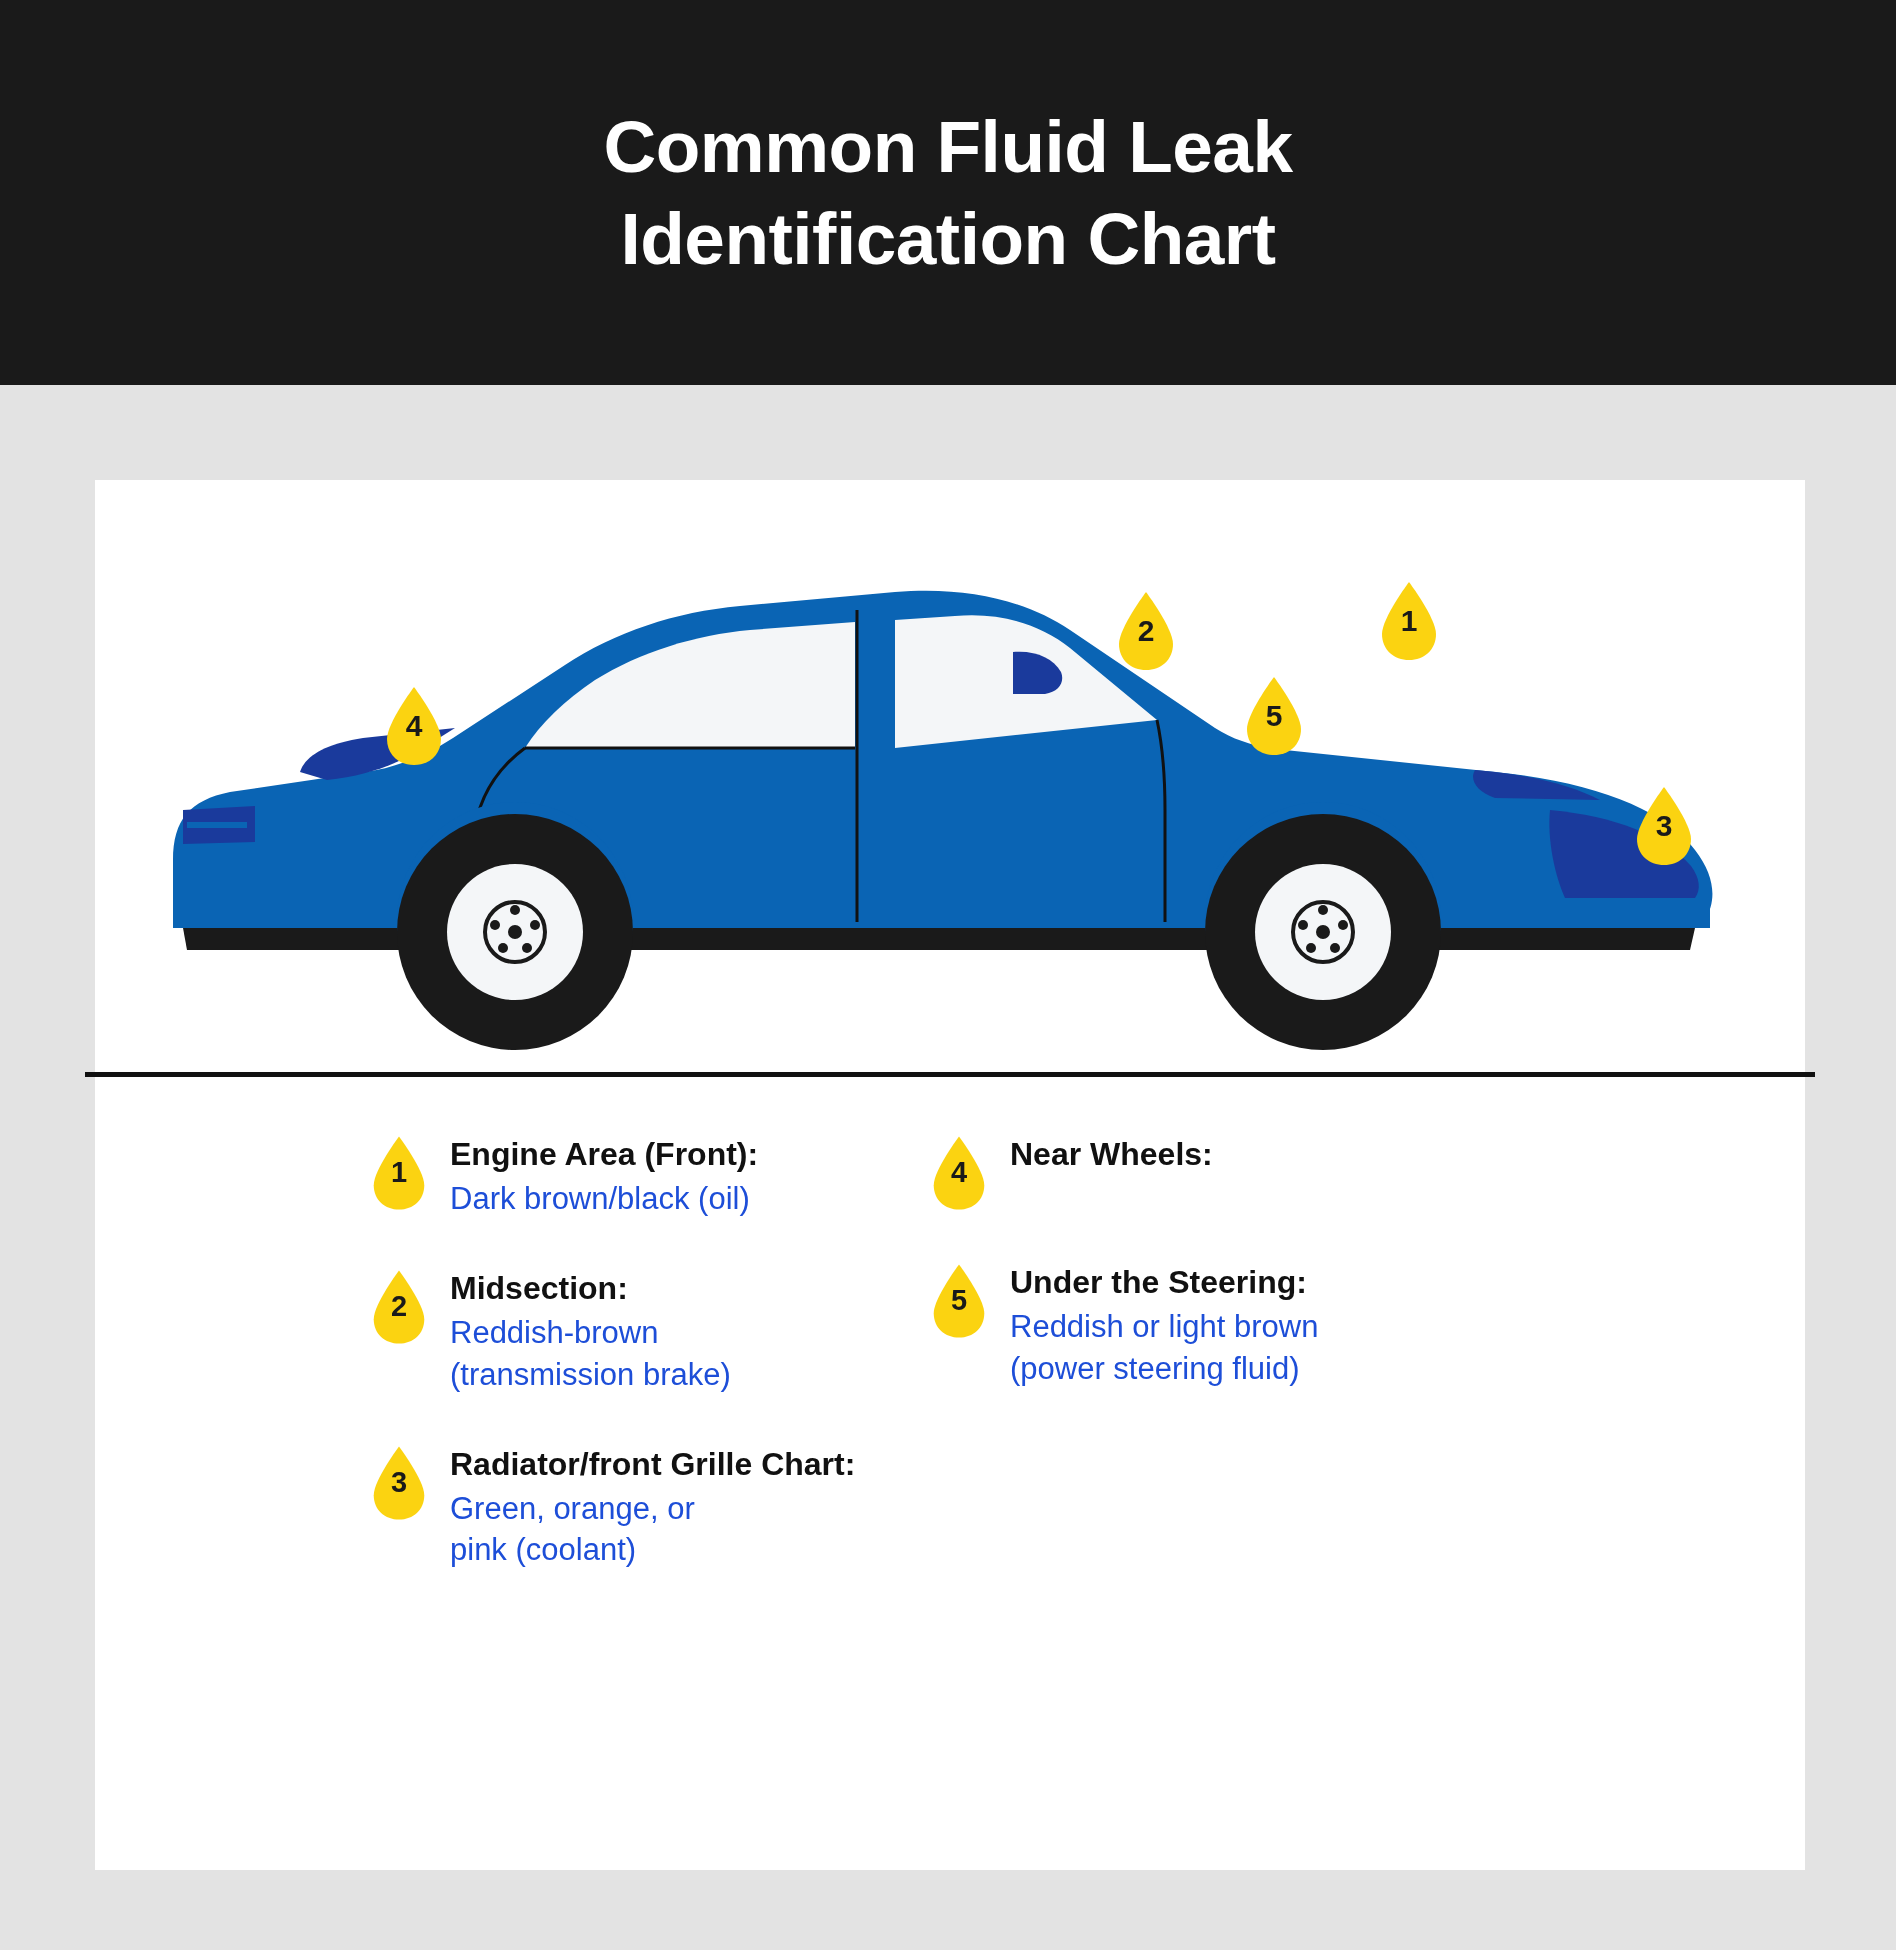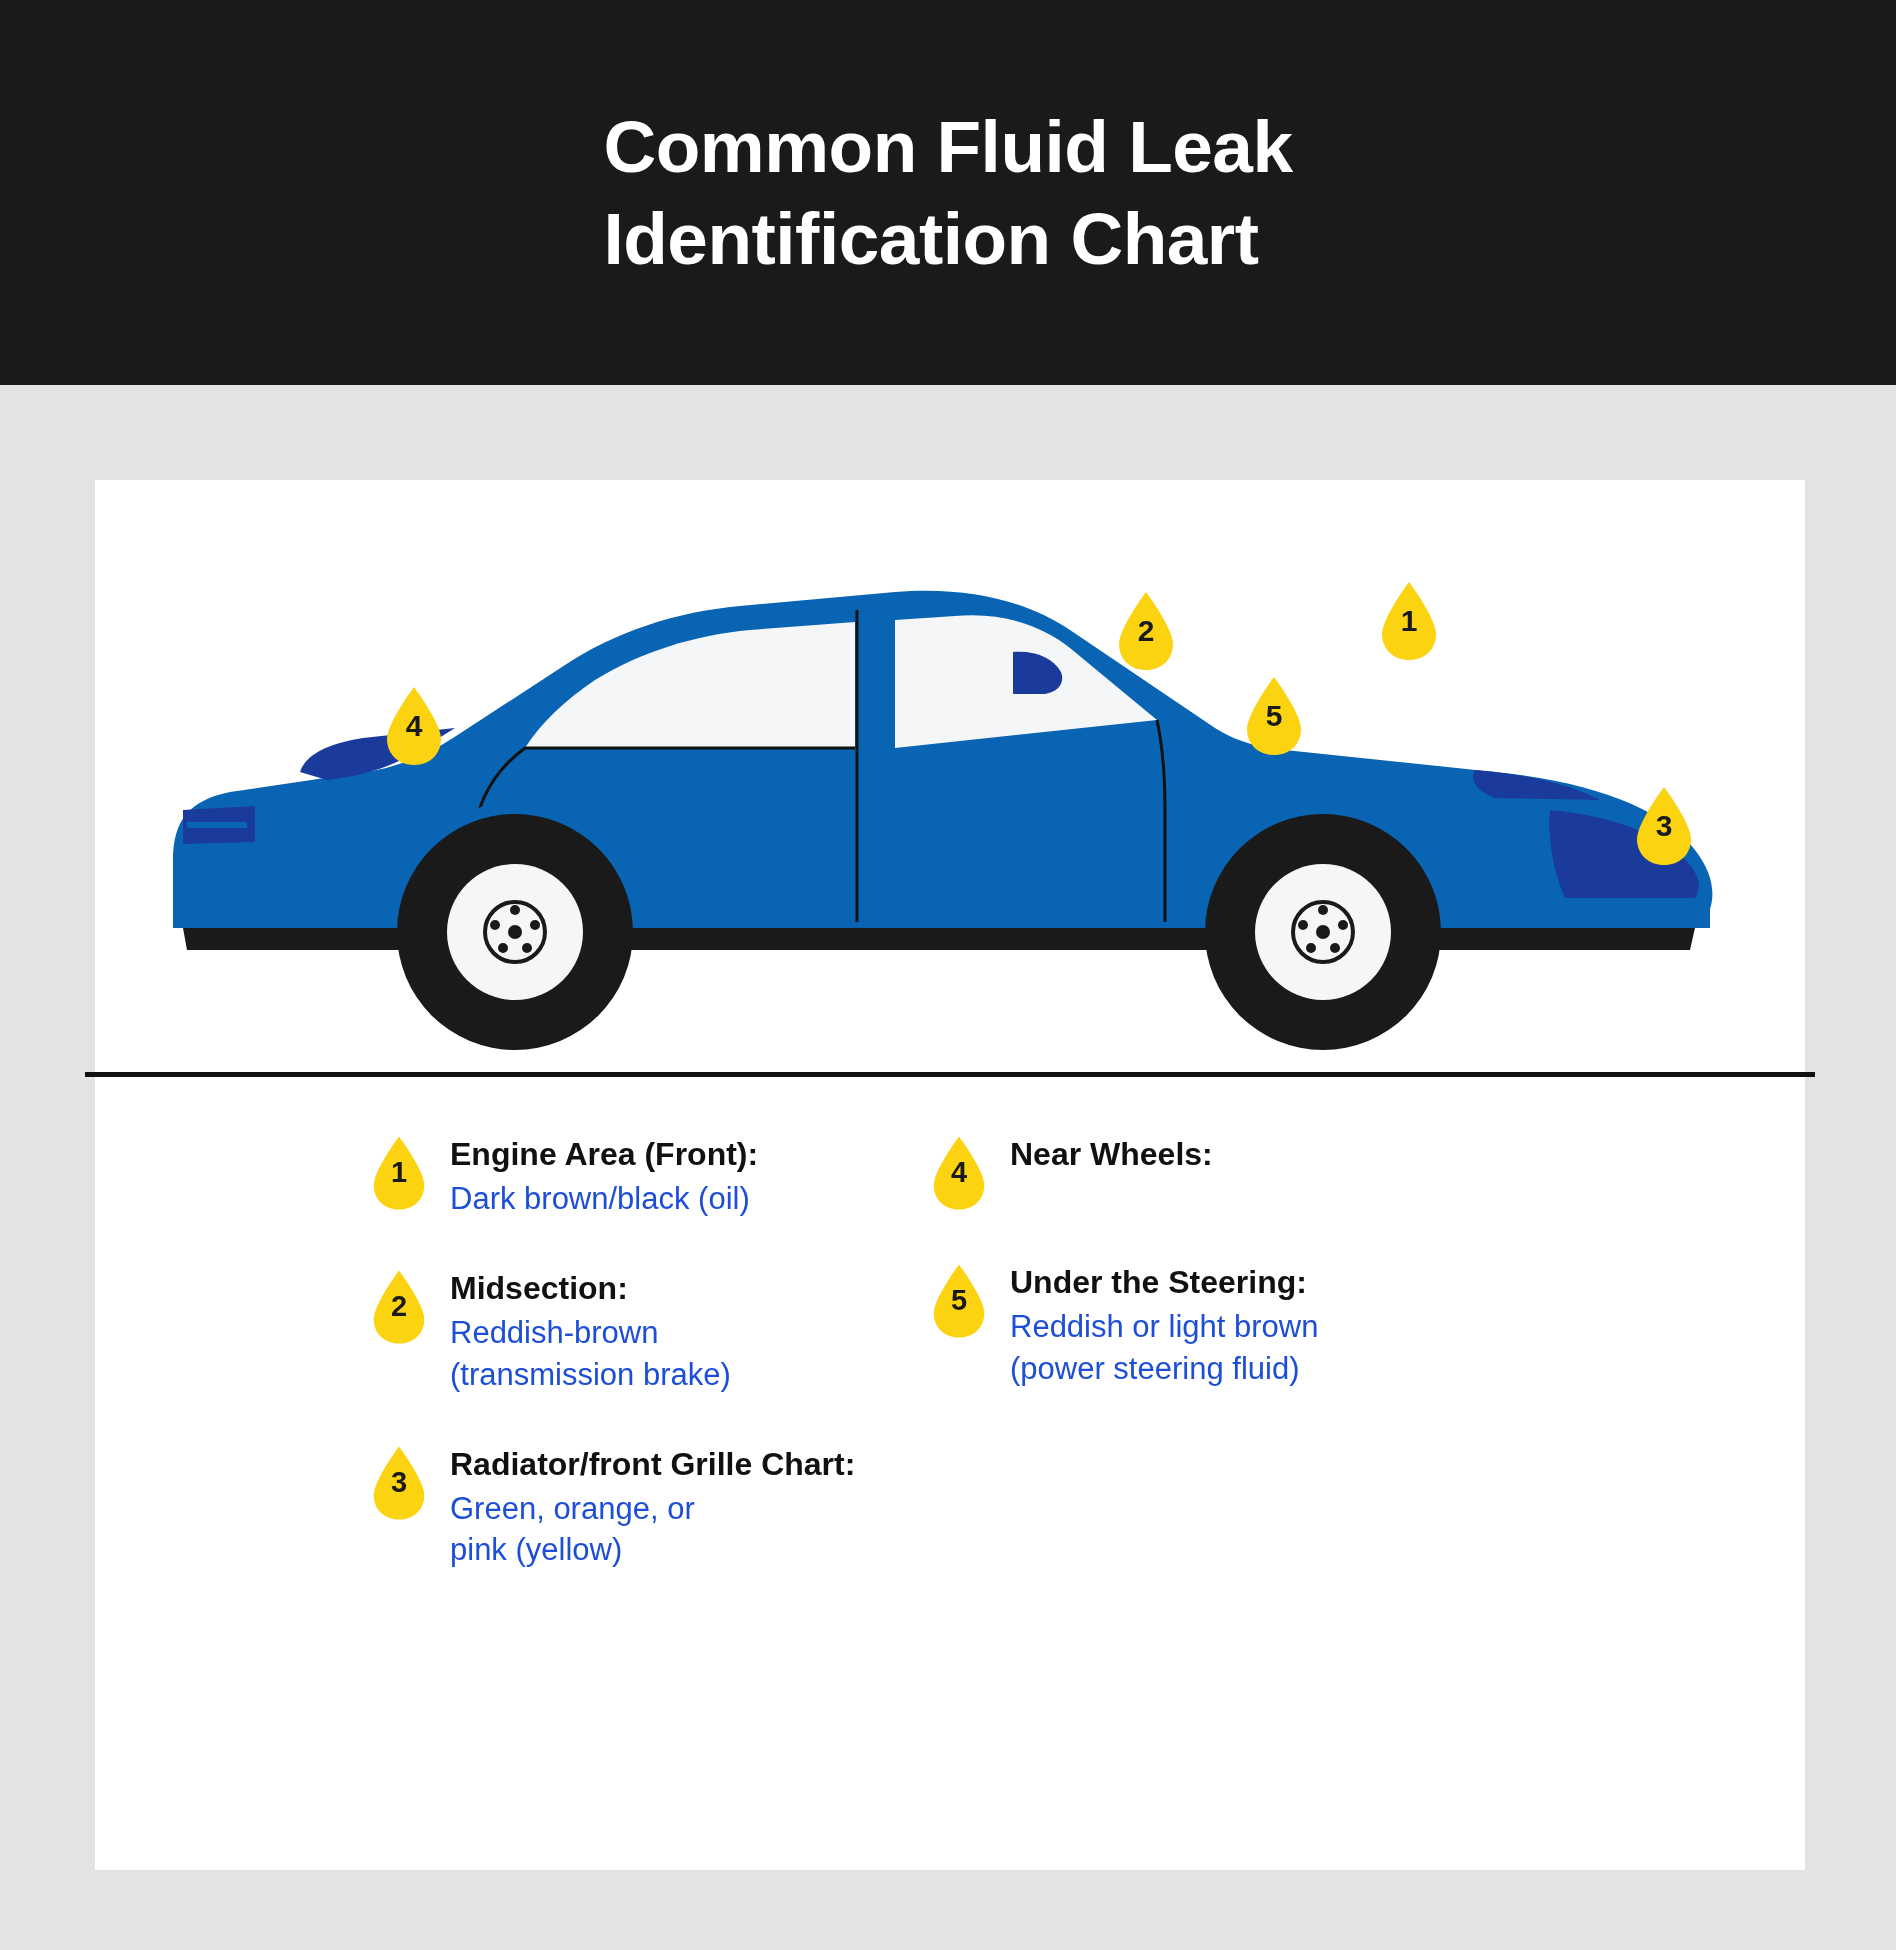--- a/index.html
+++ b/index.html
@@ -28,20 +28,21 @@
     background: #1a1a1a;
     display: flex;
     align-items: center;
     justify-content: center;
   }
   .header-title {
     color: #ffffff;
     font-size: 73px;
     font-weight: bold;
     line-height: 1.25;
+    text-align: center;
     letter-spacing: -0.5px;
     white-space: pre-line;
     margin: 0;
     padding: 0 40px;
   }
   .card {
     position: absolute;
     left: 95px;
     top: 480px;
     width: 1710px;
@@ -279,21 +280,21 @@
 
         <div class="legend-item">
           <div class="legend-drop">
             <svg width="58" height="78" viewBox="0 0 62 82">
               <path d="M31 2 C31 2 58 38 58 54 C58 70 46 80 31 80 C16 80 4 70 4 54 C4 38 31 2 31 2 Z" fill="#fbd311"></path>
             </svg>
             <span class="num">3</span>
           </div>
           <div class="legend-title">Radiator/front Grille Chart:</div>
           <div class="legend-desc">Green, orange, or
-pink (yellow)</div>
+pink (coolant)</div>
         </div>
 
       </div>
 
       <div class="legend-col col-right">
 
         <div class="legend-item">
           <div class="legend-drop">
             <svg width="58" height="78" viewBox="0 0 62 82">
               <path d="M31 2 C31 2 58 38 58 54 C58 70 46 80 31 80 C16 80 4 70 4 54 C4 38 31 2 31 2 Z" fill="#fbd311"></path>

